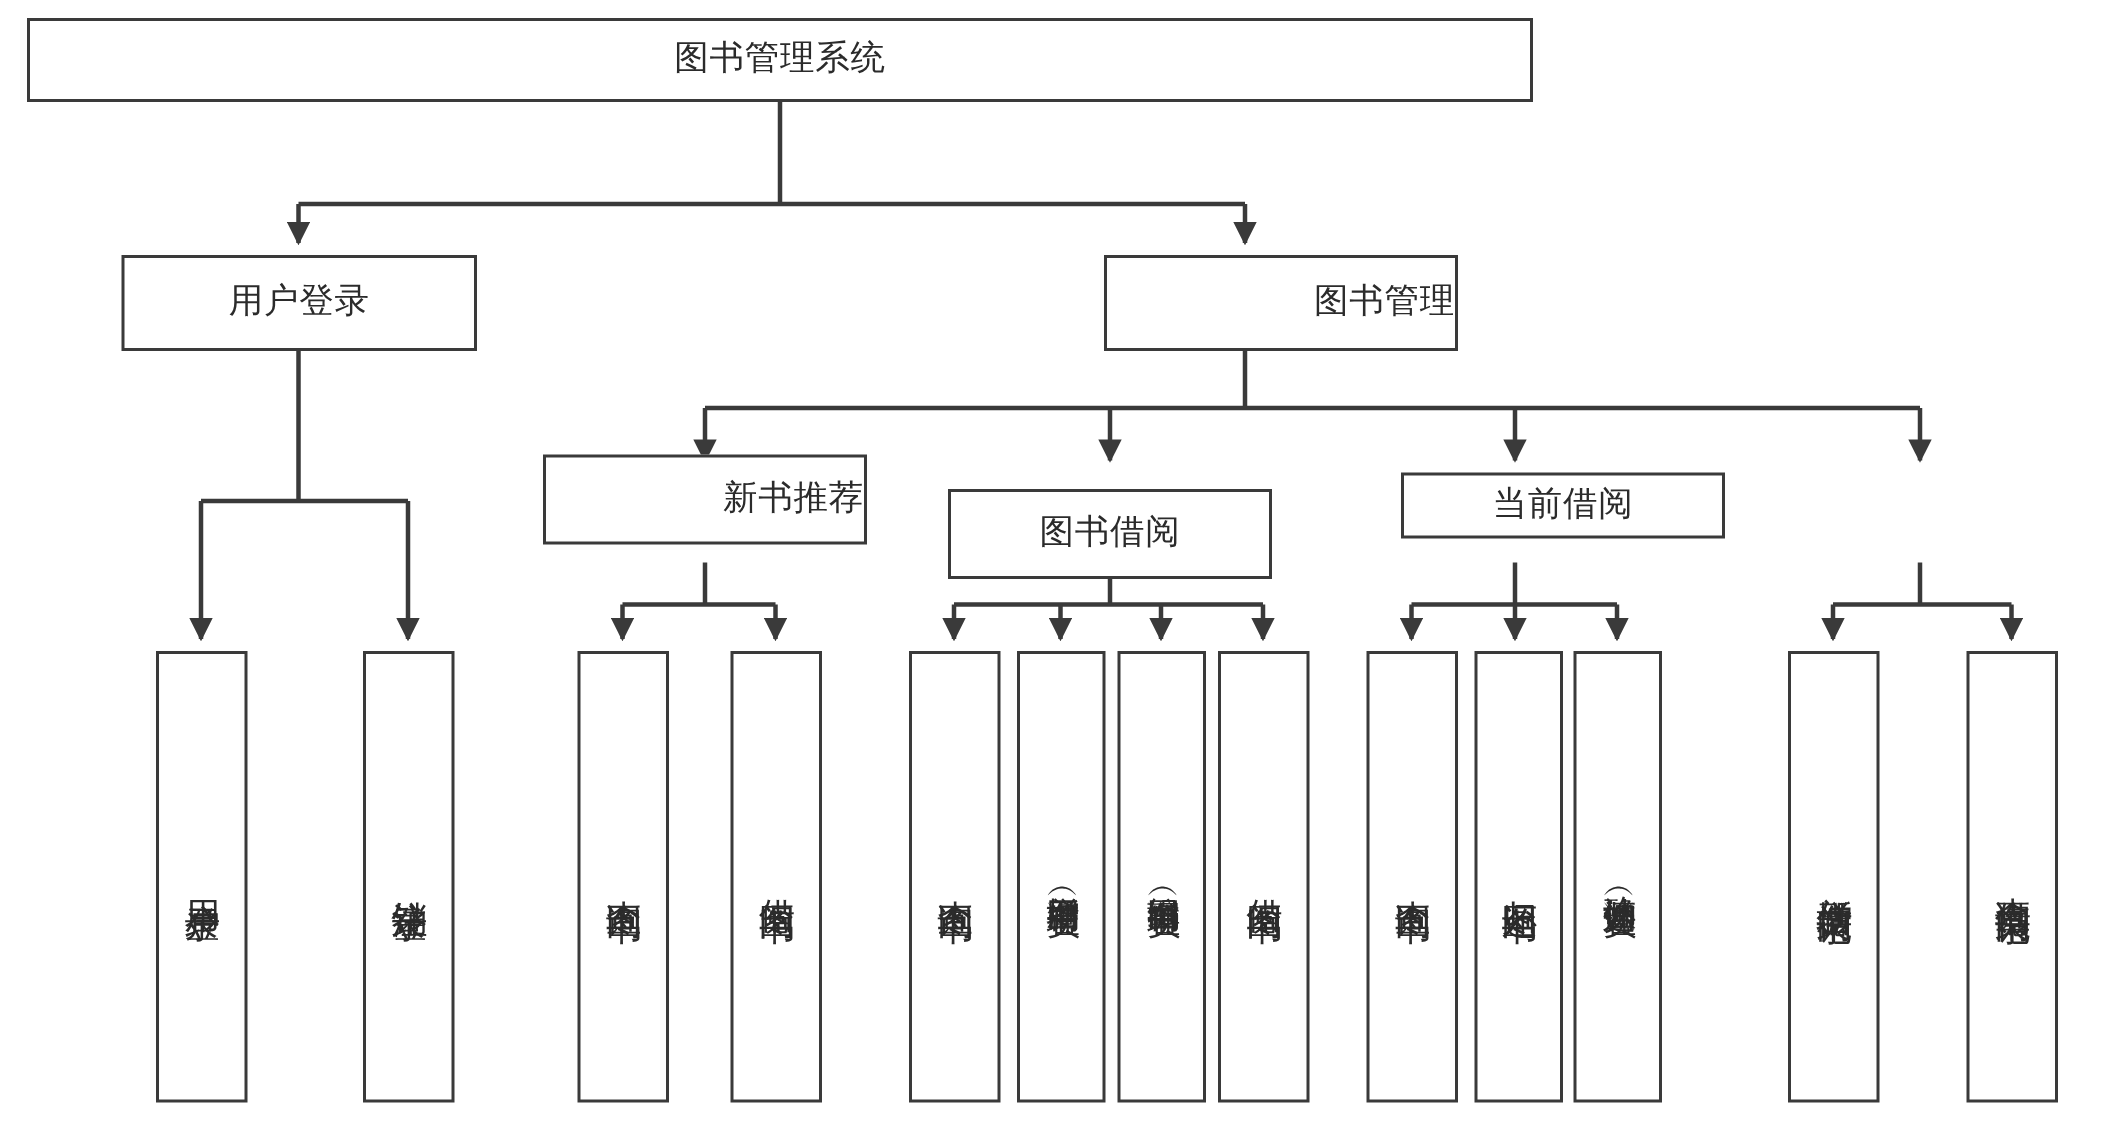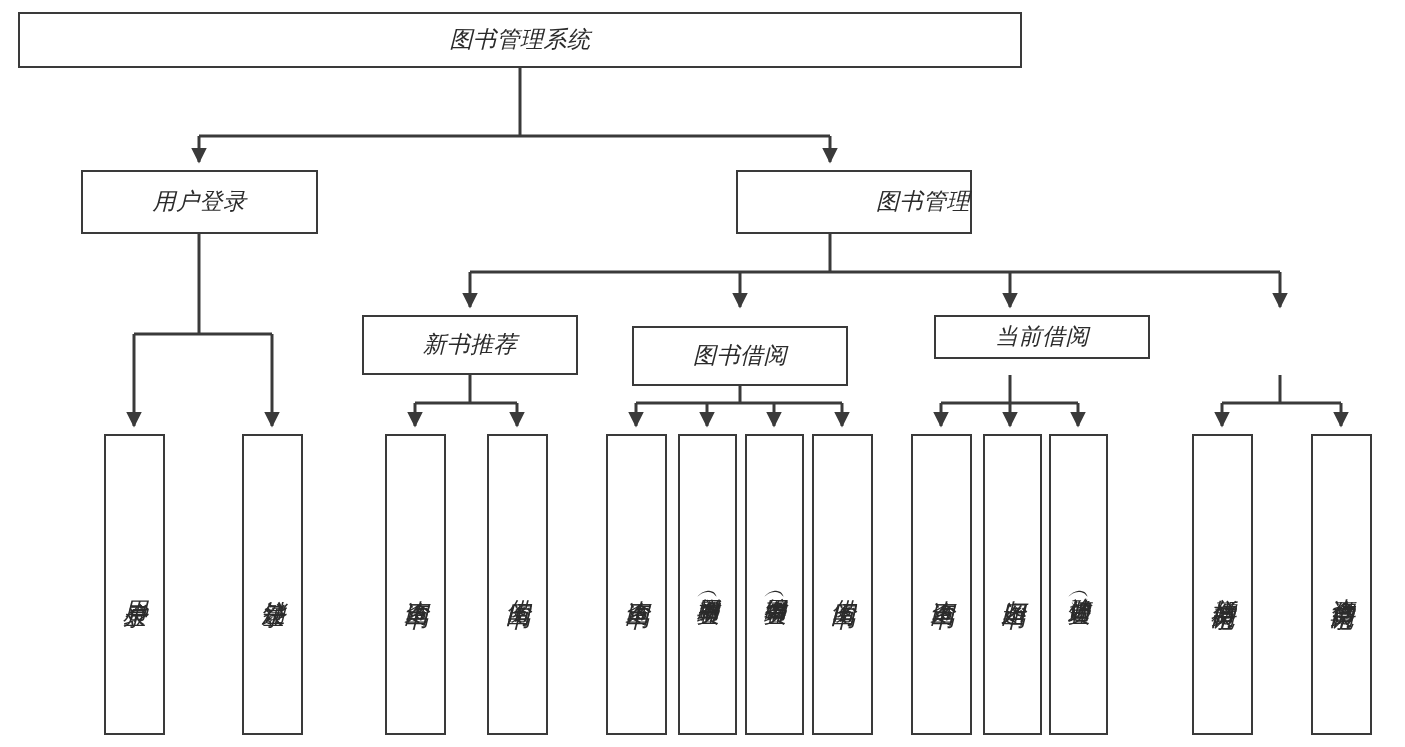--- a/index.html
+++ b/index.html
@@ -28,21 +28,20 @@
   }
   .node {
     position: absolute;
     box-sizing: border-box;
     background: #ffffff;
     border: 2px solid #3a3a3a;
     display: flex;
     align-items: center;
     justify-content: center;
     color: #2b2b2b;
-    font-style: italic;
   }
   .node .label {
     display: block;
     text-align: center;
     line-height: 1.18;
     letter-spacing: 0.5px;
   }
   
   .node.h .label {
     writing-mode: horizontal-tb;
@@ -139,21 +138,21 @@
     <span class="label">图书管理系统</span>
   </div>
 
   <div class="node h" style="left:81px; top:170px; width:237px; height:64px;">
     <span class="label">用户登录</span>
   </div>
   <div class="node h" style="left:736px; top:170px; width:236px; height:64px;justify-content:flex-end;">
     <span class="label">图书管理</span>
   </div>
 
-  <div class="node h" style="left:362px; top:315px; width:216px; height:60px;">
+  <div class="node h" style="left:362px; top:303px; width:216px; height:60px;justify-content:flex-end;">
     <span class="label">新书推荐</span>
   </div>
   <div class="node h" style="left:632px; top:326px; width:216px; height:60px;">
     <span class="label">图书借阅</span>
   </div>
   <div class="node h" style="left:902px; top:315px; width:216px; height:44px;margin-left:32px;">
     <span class="label">当前借阅</span>
   </div>
 
   <div class="node v" style="left:104px; top:434px; width:61px; height:301px;">

